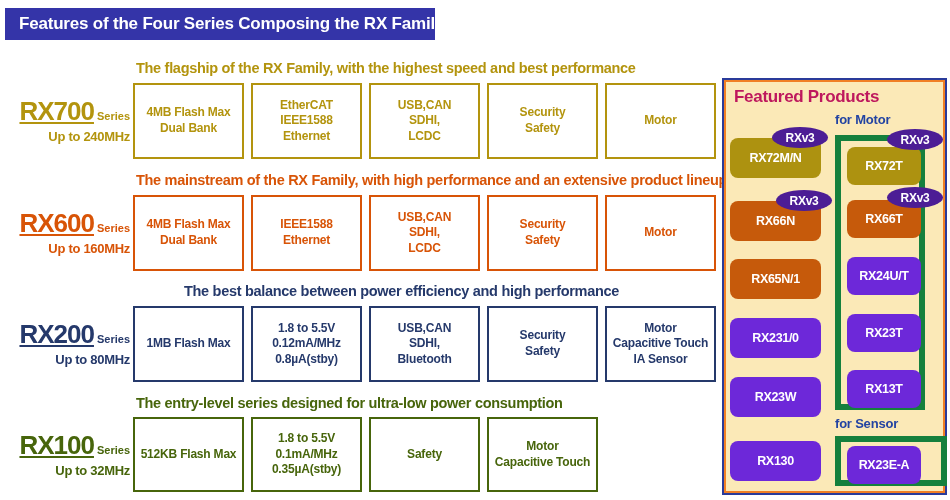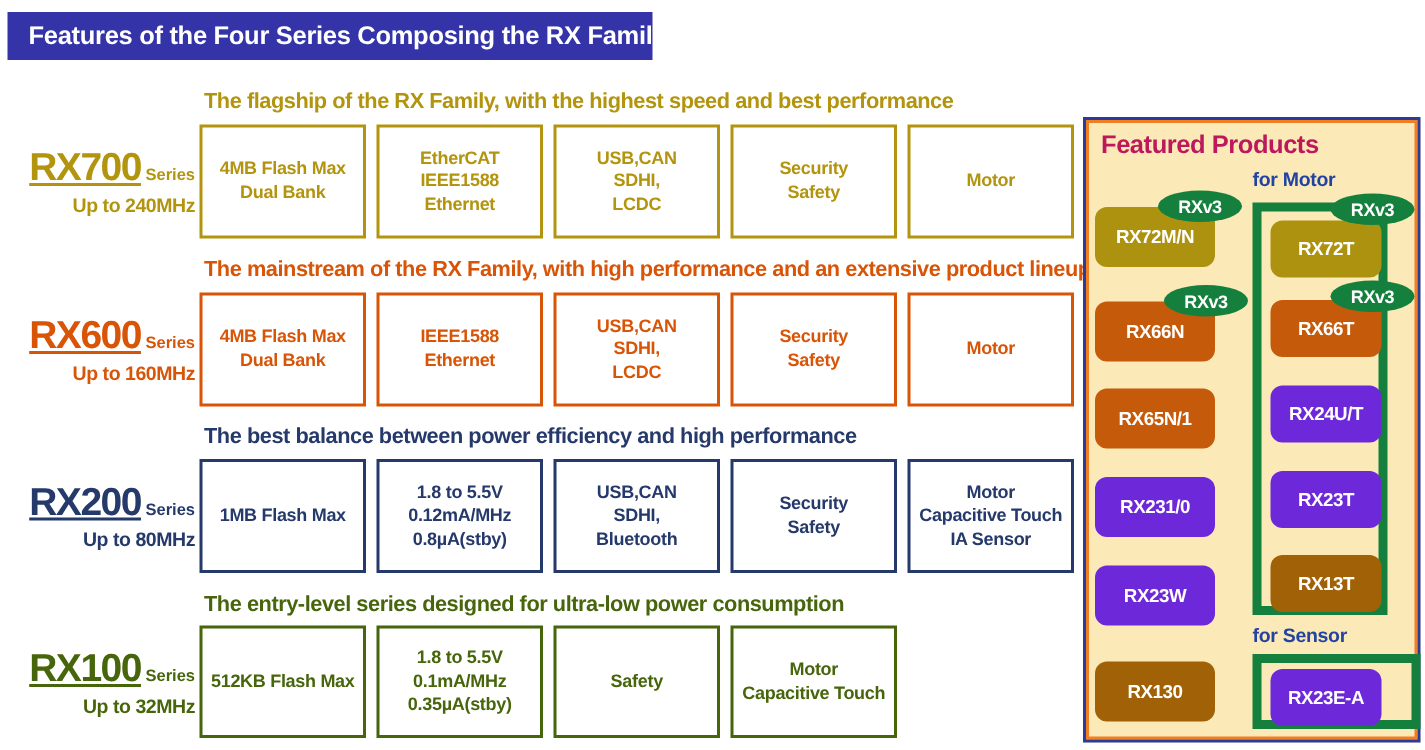--- a/index.html
+++ b/index.html
@@ -13,21 +13,21 @@
           letter-spacing:-0.2px;white-space:nowrap;}
 
   
   .c0{--c:#B3940E;}
   .c1{--c:#D85407;}
   .c2{--c:#25396B;}
   .c3{--c:#47650B;}
 
   .headline{position:absolute;left:136px;color:var(--c);font-weight:bold;
             font-size:14.5px;letter-spacing:-0.3px;white-space:nowrap;}
-  .h0{top:60px;} .h1{top:172px;} .h2{top:283px;} .h3{top:395px;}
+  .h0{top:60px;} .h1{top:172px;} .h2{top:283px;margin-left:48px;} .h3{top:395px;}
 
   .series-label{position:absolute;left:4px;width:126px;text-align:right;color:var(--c);}
   .l0{top:96px;} .l1{top:208px;} .l2{top:319px;} .l3{top:430px;}
   .series-name{font-size:26px;font-weight:bold;letter-spacing:-1px;text-decoration:underline;}
   .series-word{font-size:11px;font-weight:bold;margin-left:3px;}
   .series-freq{font-size:13px;font-weight:bold;margin-top:2px;letter-spacing:-0.3px;}
 
   .features{position:absolute;left:133px;display:flex;gap:7px;}
   .f0{top:83px;} .f1{top:195px;} .f2{top:306px;} .f3{top:417px;}
   .feature-box{width:111px;height:76px;box-sizing:border-box;background:#ffffff;
@@ -36,28 +36,28 @@
                white-space:pre-line;line-height:1.3;letter-spacing:-0.2px;}
   .f3 .feature-box{height:75px;}
 
   
   .panel{position:absolute;left:722px;top:78px;width:221px;height:413px;
          background:#FBE9B7;border:2px solid #2A3B9A;
          box-shadow:inset 0 0 0 2px #F07F24;}
   .panel-title{position:absolute;left:10px;top:7px;color:#be185d;
                font-size:17px;font-weight:bold;letter-spacing:-0.3px;white-space:nowrap;}
 
-  .product{position:absolute;width:80px;height:40px;border-radius:8px;
+  .product{position:absolute;width:91px;height:40px;border-radius:8px;
            display:flex;align-items:center;justify-content:center;
            color:#ffffff;font-size:12.5px;font-weight:bold;text-align:center;
            letter-spacing:-0.3px;}
   .pg{background:#AD9210;}   
   .po{background:#C65A0B;}   
   .pn{background:#6d28d9;}   
-  .pgr{background:#a16207;}  
+  .pgr{background:#6d28d9;}  
 
   
   .p-rx72mn{left:6px;top:58px;}
   .p-rx66n {left:6px;top:121px;}
   .p-rx65n {left:6px;top:179px;}
   .p-rx231 {left:6px;top:238px;}
   .p-rx23w {left:6px;top:297px;}
   .p-rx130 {left:6px;top:361px;}
 
   .group-label{position:absolute;color:#2243A2;font-size:13px;font-weight:bold;
@@ -71,21 +71,21 @@
 
   .gb-motor .product,.gb-sensor .product{width:74px;height:38px;}
   .p-rx72t {left:6px;top:6px;}
   .p-rx66t {left:6px;top:59px;}
   .p-rx24ut{left:6px;top:116px;}
   .p-rx23t {left:6px;top:173px;}
   .p-rx13t {left:6px;top:229px;}
   .p-rx23ea{left:6px;top:4px;height:36px;}
 
   .badge{position:absolute;width:56px;height:21px;border-radius:50%;
-         background:#15803d;color:#ffffff;font-size:12px;font-weight:bold;
+         background:#4c1d95;color:#ffffff;font-size:12px;font-weight:bold;
          display:flex;align-items:center;justify-content:center;z-index:5;
          letter-spacing:-0.3px;}
   .b-rx72mn{left:48px;top:47px;}
   .b-rx66n {left:52px;top:110px;}
   .b-rx72t {left:163px;top:49px;}
   .b-rx66t {left:163px;top:107px;}
 </style>
 </head>
 <body>
 

